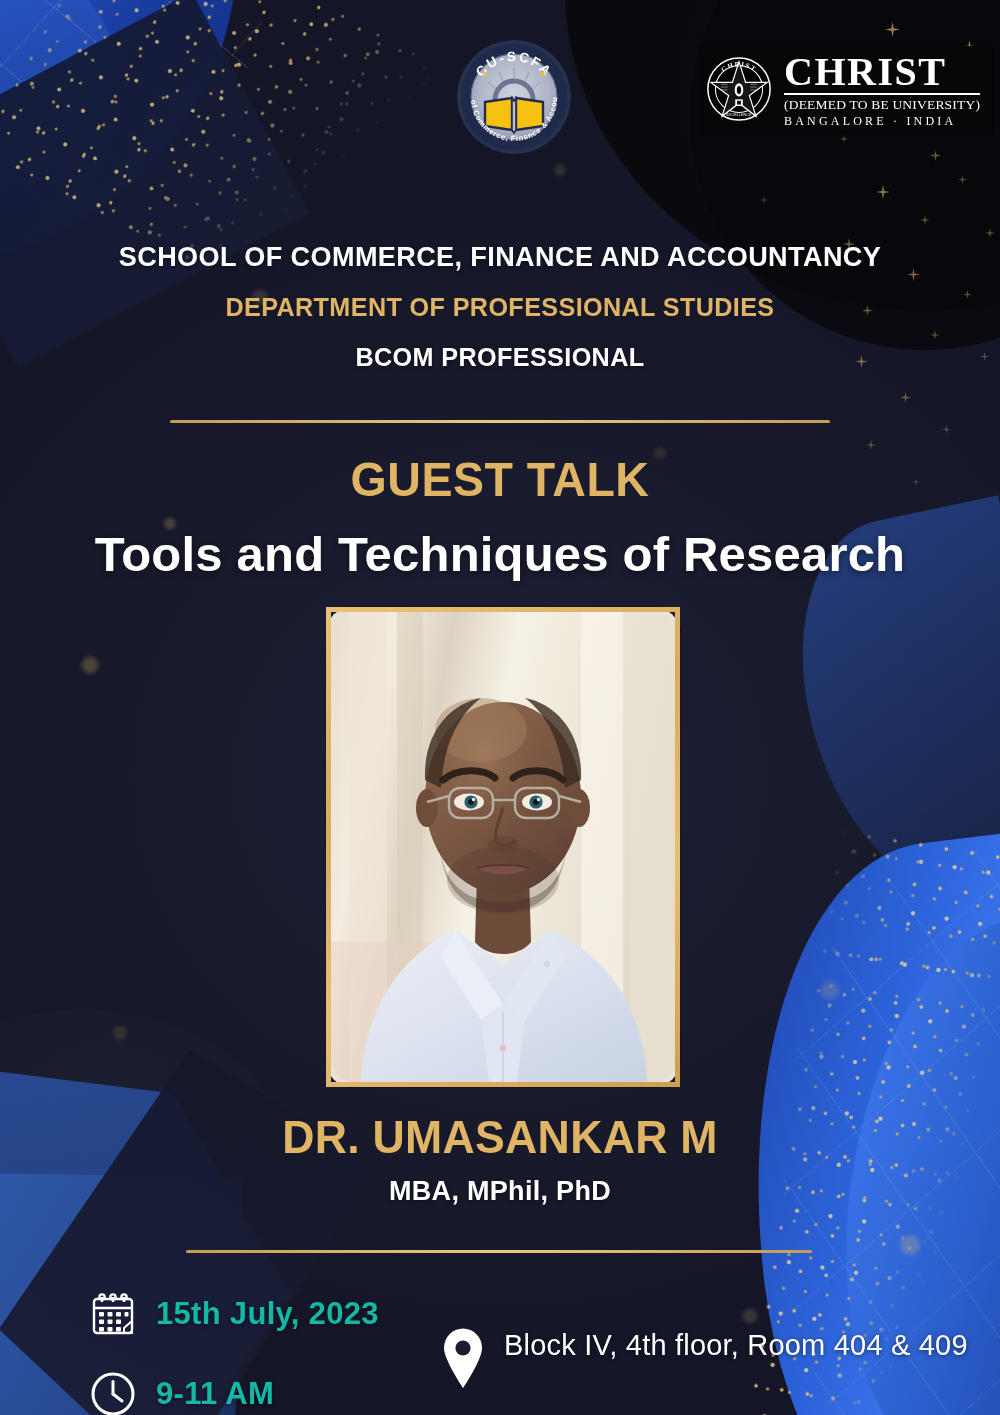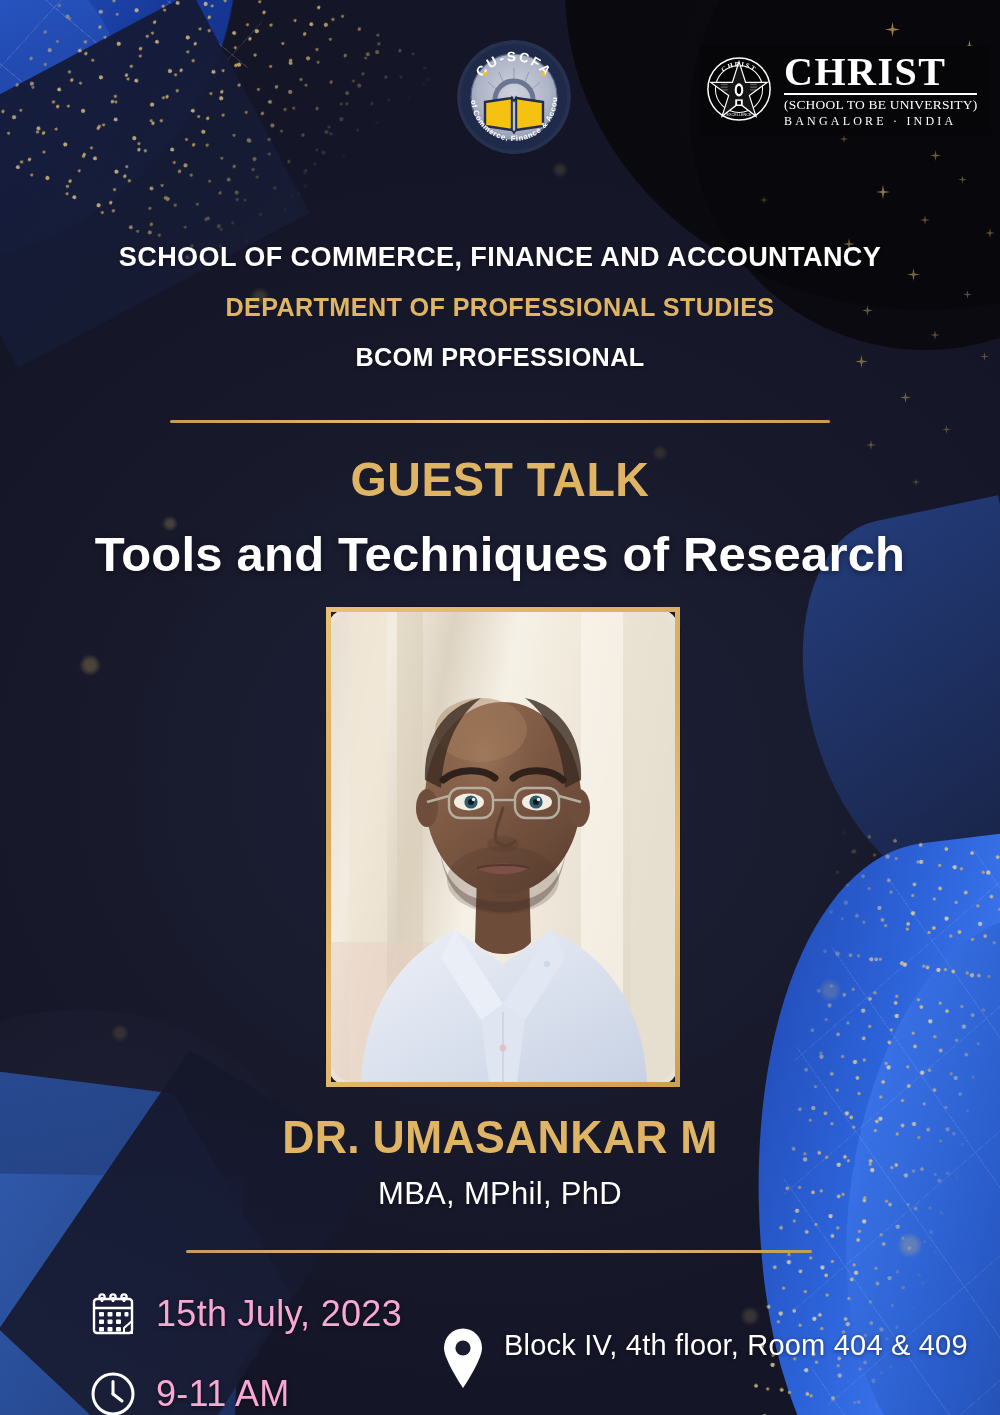--- a/index.html
+++ b/index.html
@@ -384,22 +384,22 @@
     font-weight: 700;
     font-size: 46px;
     color: #dfb464;
     letter-spacing: .3px;
     transform: scaleX(.97);
   }
   .speaker-creds {
     position: absolute;
     left: 0; right: 0; top: 1152px;
     text-align: center;
-    font-weight: 400;
-    font-size: 31px;
+    font-weight: 700;
+    font-size: 27px;
     color: #ffffff;
     letter-spacing: .3px;
     text-shadow: 0 1px 4px rgba(0,0,0,.45);
   }
 
   .rule-bottom {
     position: absolute;
     left: 186px; top: 1226px;
     width: 626px; height: 3px;
     background: linear-gradient(90deg, #c59c53 0%, #edc782 50%, #c59c53 100%);
@@ -410,23 +410,23 @@
   .footer { position: absolute; left: 0; right: 0; top: 1255px; height: 160px; }
   .info-left { position: absolute; left: 88px; top: 10px; }
   .info-row {
     display: flex;
     align-items: center;
     gap: 18px;
     margin-bottom: 30px;
   }
   .info-icon { flex: 0 0 auto; display: block; }
   .info-text {
-    color: #f9a8d4;
-    font-size: 36px;
-    font-weight: 400;
+    color: #14b8a6;
+    font-size: 31px;
+    font-weight: 700;
     letter-spacing: .3px;
     white-space: nowrap;
     text-shadow: 0 1px 4px rgba(0,0,0,.5);
   }
   .info-right {
     position: absolute;
     left: 440px; top: 48px;
     display: flex;
     align-items: flex-start;
     gap: 18px;
@@ -568,21 +568,21 @@
           <line x1="47" y1="36" x2="54" y2="36"></line>
         </g>
         <text font-family="Liberation Serif, serif" font-size="7" font-weight="700" fill="#ffffff" letter-spacing="1.6">
           <textPath href="#cArcT" startOffset="50%" text-anchor="middle">CHRIST</textPath>
         </text>
         <text x="35" y="64" font-family="Liberation Sans, sans-serif" font-size="4" fill="#ffffff" text-anchor="middle">EXCELLENCE</text>
       </svg>
       <div class="christ-text">
         <div class="christ-name">CHRIST</div>
         <div class="christ-rule"></div>
-        <div class="christ-sub">(SCHOOL TO BE UNIVERSITY)</div>
+        <div class="christ-sub">(DEEMED TO BE UNIVERSITY)</div>
         <div class="christ-loc">BANGALORE · INDIA</div>
       </div>
     </div>
   </div>
 
   <div class="content">
 
     <div class="org-block">
       <div class="org-l1">SCHOOL OF COMMERCE, FINANCE AND ACCOUNTANCY</div>
       <div class="org-l2">DEPARTMENT OF PROFESSIONAL STUDIES</div>

